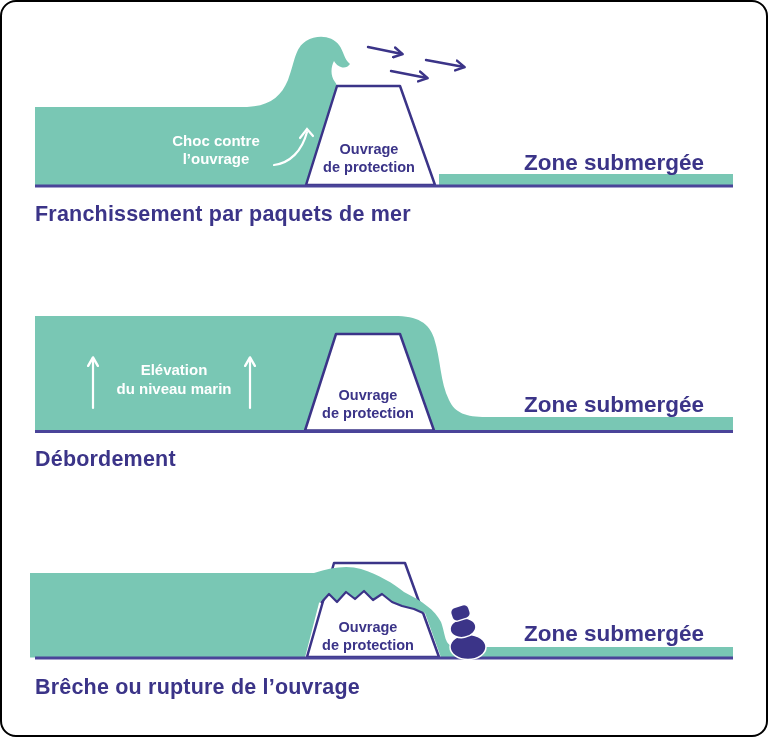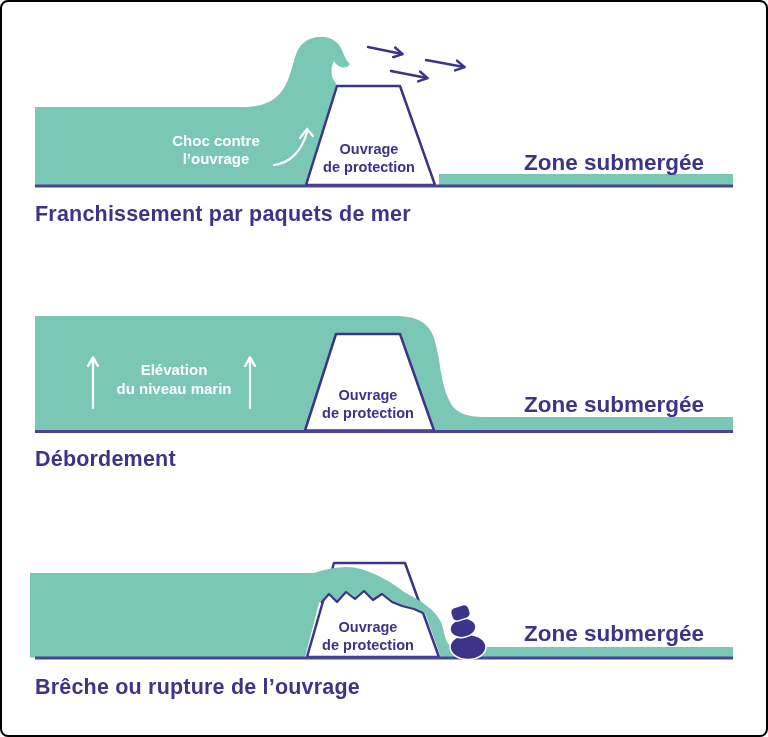--- a/index.html
+++ b/index.html
@@ -1,21 +1,21 @@
 <!DOCTYPE html>
 <html style="--teal: #79C7B4; --purple: #3B3488; --line: #4A4499; --white: #FFFFFF; --frame: #000000;"><head>
 <meta charset="utf-8">
 <style>
   html,body{margin:0;padding:0;background:#ffffff;}
   :root{
     --teal:#79C7B4; --purple:#3B3488; --line:#4A4499; --white:#FFFFFF; --frame:#000000;
   }
   #page{
     position:relative; width:768px; height:737px; background:#fff;
-    border:2px solid var(--frame); border-radius:8px; box-sizing:border-box;
+    border:2px solid var(--frame); border-radius:16px; box-sizing:border-box;
     overflow:hidden;
     font-family:"Liberation Sans", sans-serif;
   }
   .panel{position:absolute; left:0; width:768px; display:block;}
   #panel1{top:0; height:232px;}
   #panel2{top:232px; height:248px;}
   #panel3{top:480px; height:257px;}
 
   .water{fill:var(--teal); stroke:none;}
   .structure{fill:#ffffff; stroke:var(--purple); stroke-width:2.5; stroke-linejoin:round;}

